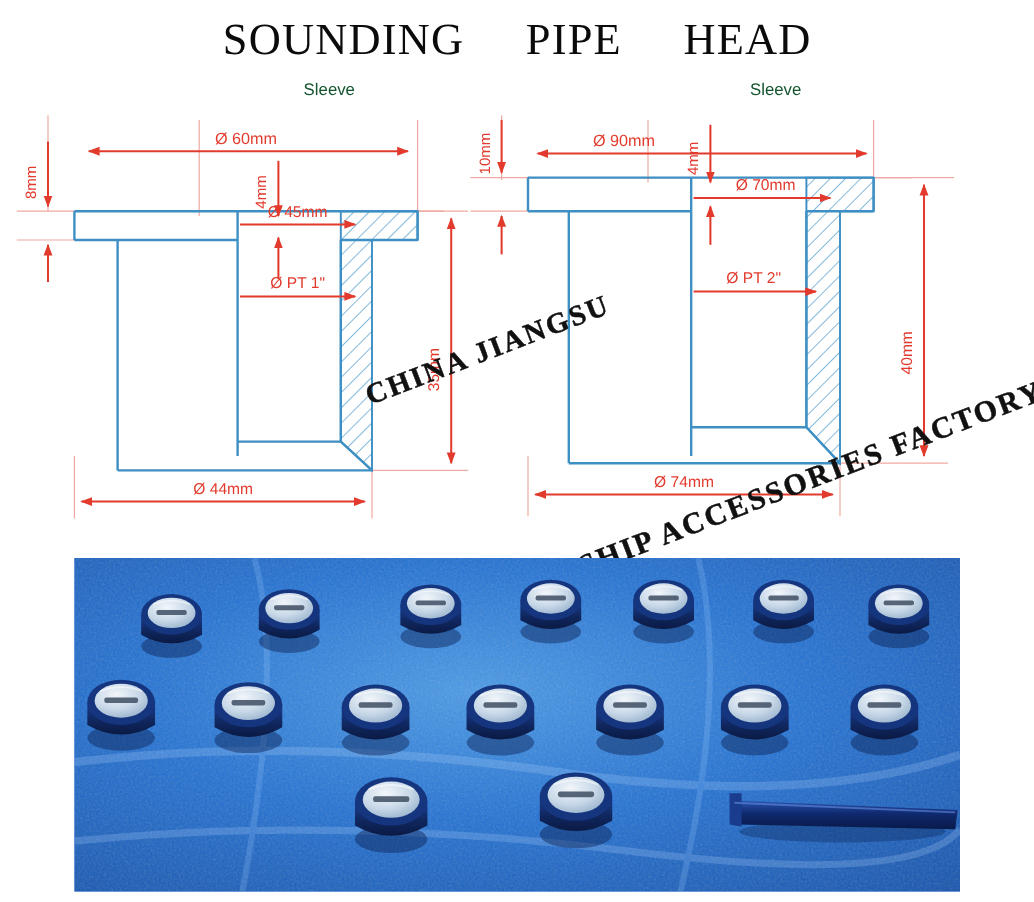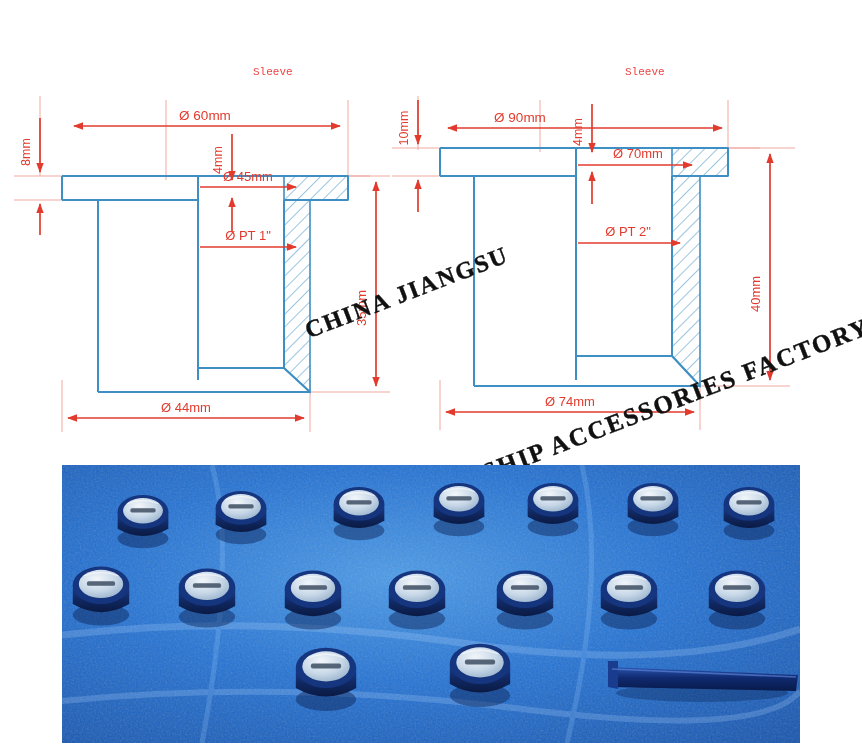--- a/index.html
+++ b/index.html
@@ -13,22 +13,22 @@
   .title{
     position:absolute;left:0;top:12px;width:862px;
     text-align:center;
     font-family:"Liberation Serif", serif;
     font-size:37px;letter-spacing:1px;color:#0b0b0b;
     white-space:pre;font-weight:400;
   }
 
   
   .sleeve-label{
-    position:absolute;font-size:11px;color:#ef4444;
-    font-family:Liberation Mono, monospace;white-space:nowrap;
+    position:absolute;font-size:14px;color:#14532d;
+    font-family:Liberation Sans, sans-serif;white-space:nowrap;
   }
   #sleeve-left{left:253px;top:66px;}
   #sleeve-right{left:625px;top:66px;}
 
   
   #drawing{position:absolute;left:0;top:0;width:862px;height:460px;}
 
   
   .wm{
     position:absolute;white-space:nowrap;
@@ -51,20 +51,21 @@
     position:absolute;left:62px;top:465px;width:738px;height:278px;
     overflow:hidden;background:#1b63c8;
   }
   #photo svg{display:block;}
 </style>
 </head>
 <body>
 
 <div id="stage">
 
+  <div class="title">SOUNDING     PIPE     HEAD</div>
 
   <div class="sleeve-label" id="sleeve-left">Sleeve</div>
   <div class="sleeve-label" id="sleeve-right">Sleeve</div>
 
   <svg id="drawing" viewBox="0 0 862 460">
     <defs>
       <marker id="arrR" markerWidth="10" markerHeight="8" refX="9" refY="4" orient="auto" markerUnits="userSpaceOnUse">
         <path d="M0,0.3 L10,4 L0,7.7 Z" fill="#e23b2e"></path>
       </marker>
       <marker id="arrL" markerWidth="10" markerHeight="8" refX="1" refY="4" orient="auto" markerUnits="userSpaceOnUse">

